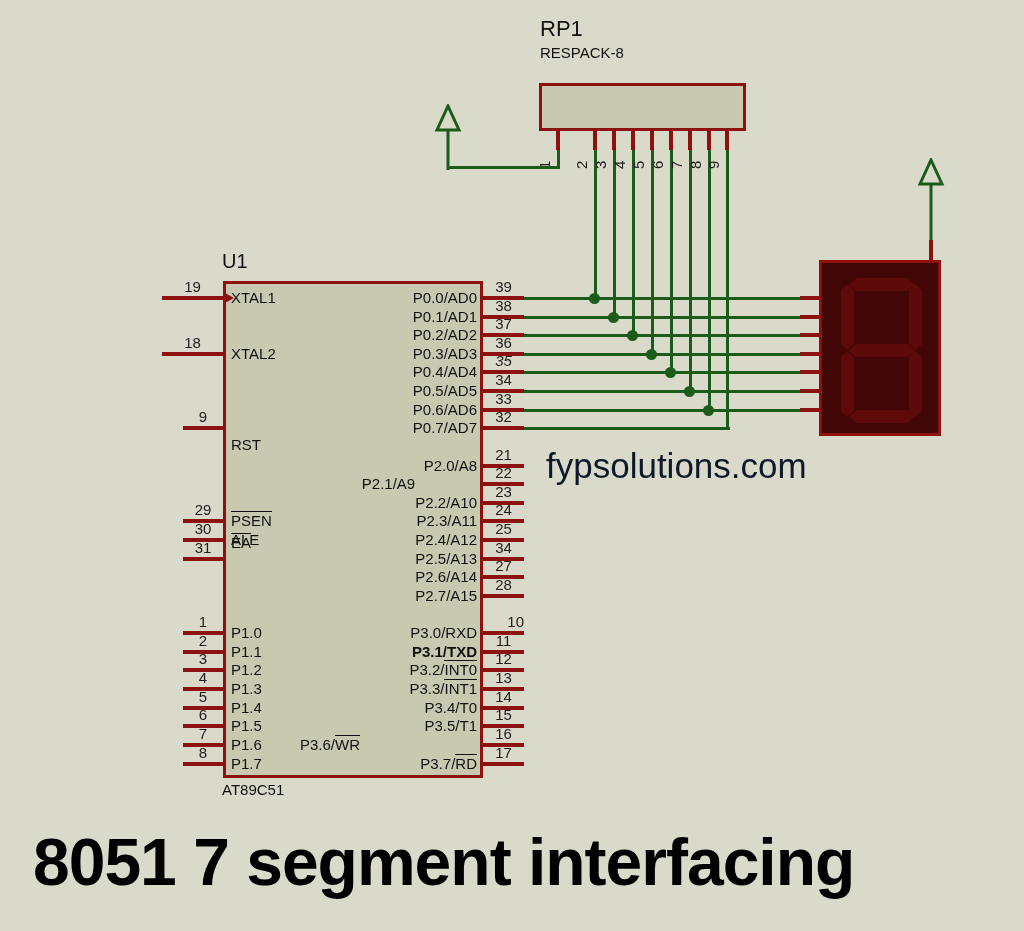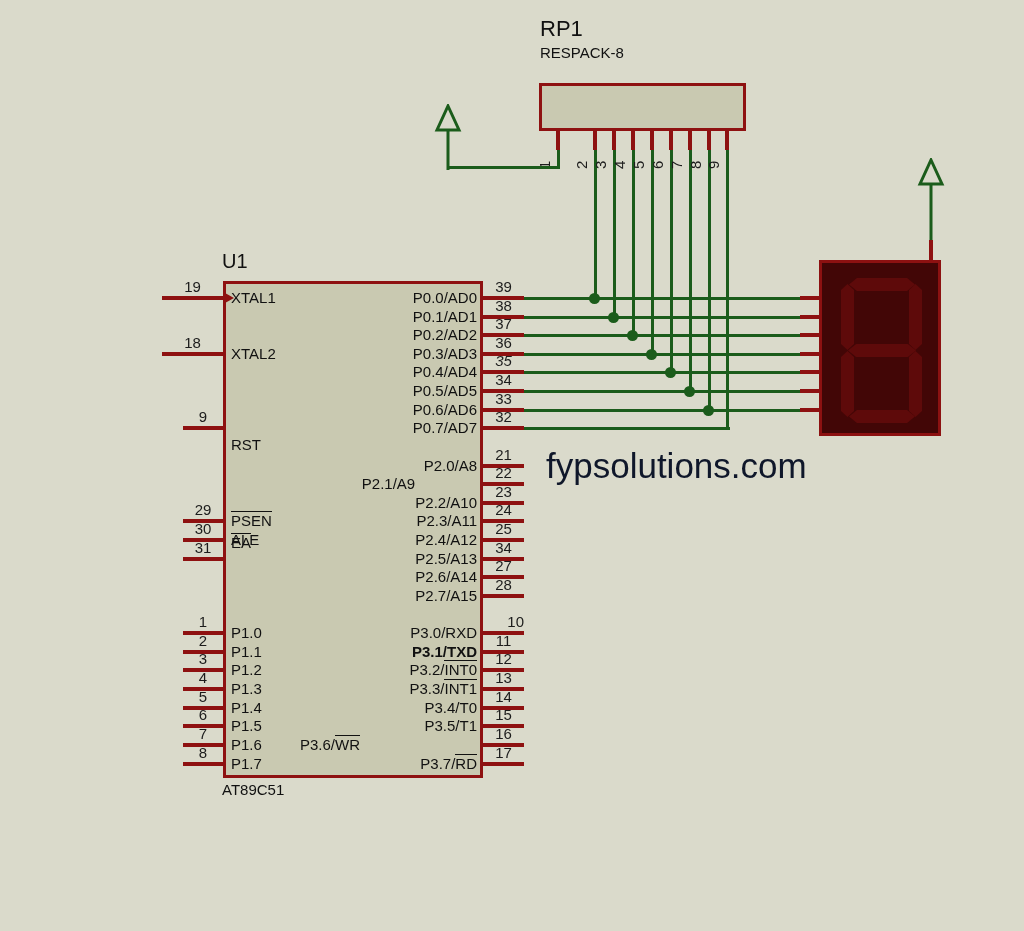--- a/index.html
+++ b/index.html
@@ -71,20 +71,21 @@
   <svg class="abs" style="left:434px;top:104px;" width="30" height="70">
     <polygon points="14,2 25,26 3,26" fill="none" stroke="#1b5c1b" stroke-width="3"></polygon>
     <line x1="14" y1="26" x2="14" y2="66" stroke="#1b5c1b" stroke-width="3"></line>
   </svg>
   <svg class="abs" style="left:917px;top:158px;" width="30" height="86">
     <polygon points="14,2 25,26 3,26" fill="none" stroke="#1b5c1b" stroke-width="3"></polygon>
     <line x1="14" y1="26" x2="14" y2="84" stroke="#1b5c1b" stroke-width="3"></line>
   </svg>
 
   <div id="watermark">fypsolutions.com</div>
+  <div id="title">8051 7 segment interfacing</div>
 
 <div class="wire-r" style="left: 162px; top: 296px; width: 61px; height: 4px;"></div>
     <div class="pin-num" style="left: 162px; top: 278px; width: 61px;">19</div>
     <div class="pin-label" style="left: 231px; top: 289px;">XTAL1</div>
     <div class="clk-arrow" style="left: 225px; top: 293px;"></div>
     <div class="wire-r" style="left: 162px; top: 352px; width: 61px; height: 4px;"></div>
     <div class="pin-num" style="left: 162px; top: 334px; width: 61px;">18</div>
     <div class="pin-label" style="left: 231px; top: 345px; text-align: right;">XTAL2</div>
     <div class="wire-r" style="left: 183px; top: 426px; width: 40px; height: 4px;"></div>
     <div class="pin-num" style="left: 183px; top: 408px; width: 40px;">9</div>

